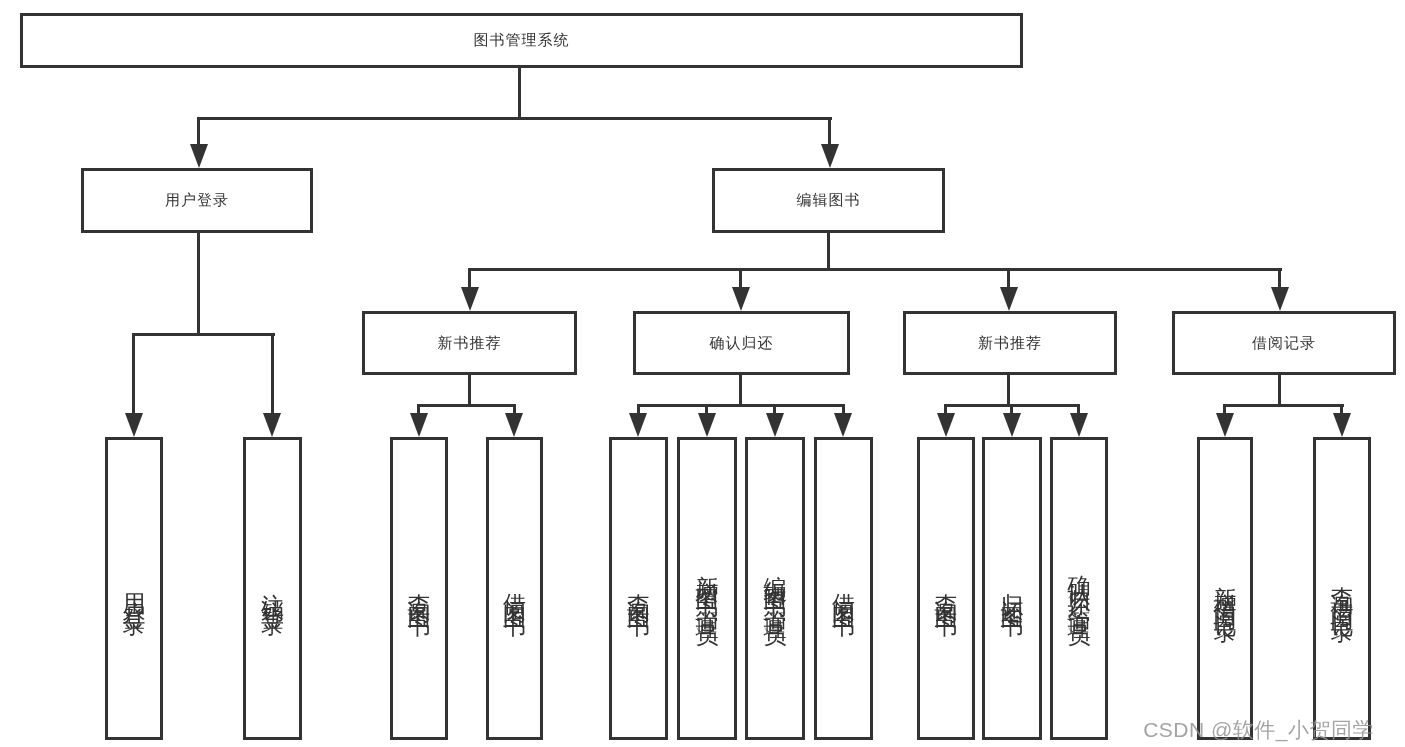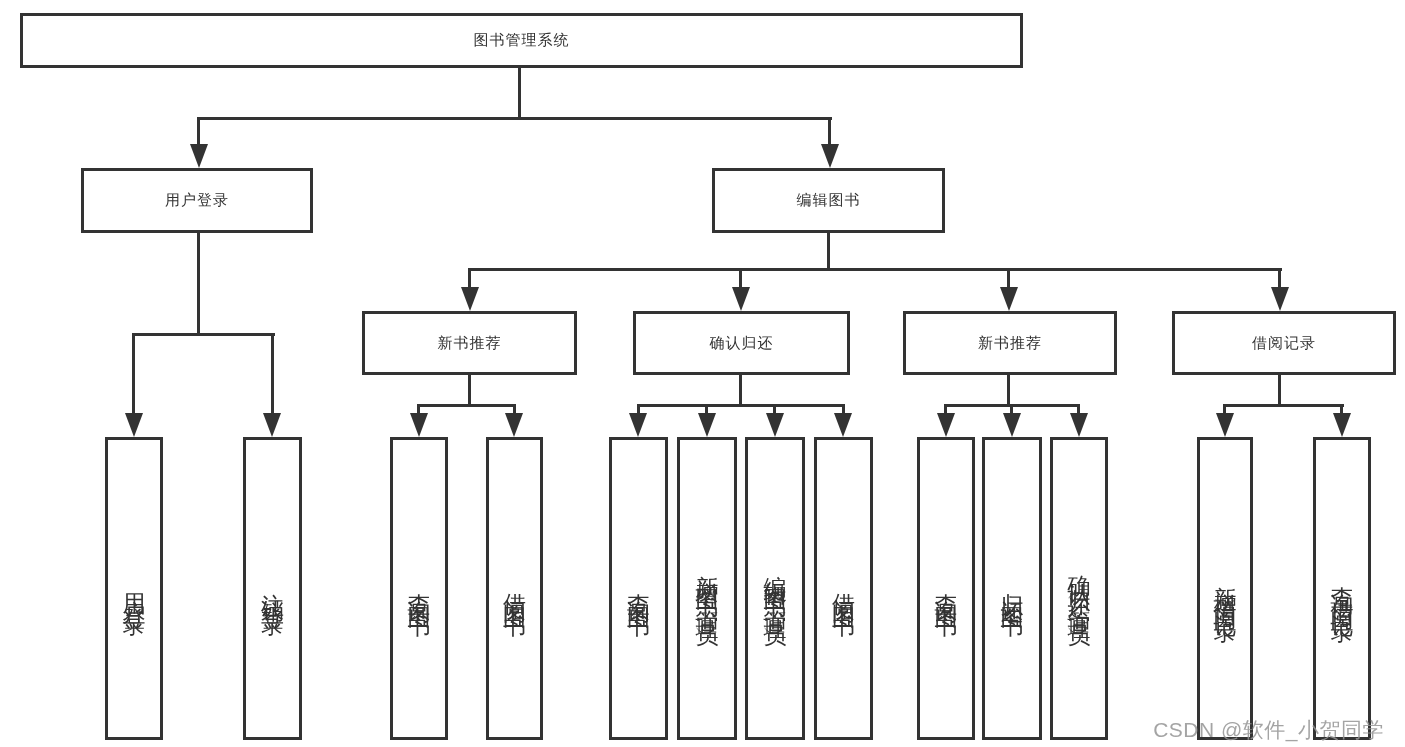--- a/index.html
+++ b/index.html
@@ -16,21 +16,21 @@
     writing-mode:vertical-rl;text-orientation:mixed;
     font-size:23px;letter-spacing:7px;color:#333333;line-height:1;white-space:nowrap;
   }
   .line{position:absolute;background:#333333;}
   .arrow{
     position:absolute;width:0;height:0;
     border-left:9px solid transparent;border-right:9px solid transparent;
     border-top:24px solid #333333;
   }
   .watermark{
-    position:absolute;top:716px;right:21px;z-index:10;
+    position:absolute;top:716px;right:31px;z-index:10;
     font-size:21px;letter-spacing:0.5px;color:rgba(148,148,148,0.85);white-space:nowrap;
   }
 </style>
 </head>
 <body>
 
 <div class="canvas">
 
   <div class="box" style="left:20px;top:13px;width:1003px;height:55px">
     <span class="hlbl">图书管理系统</span>

